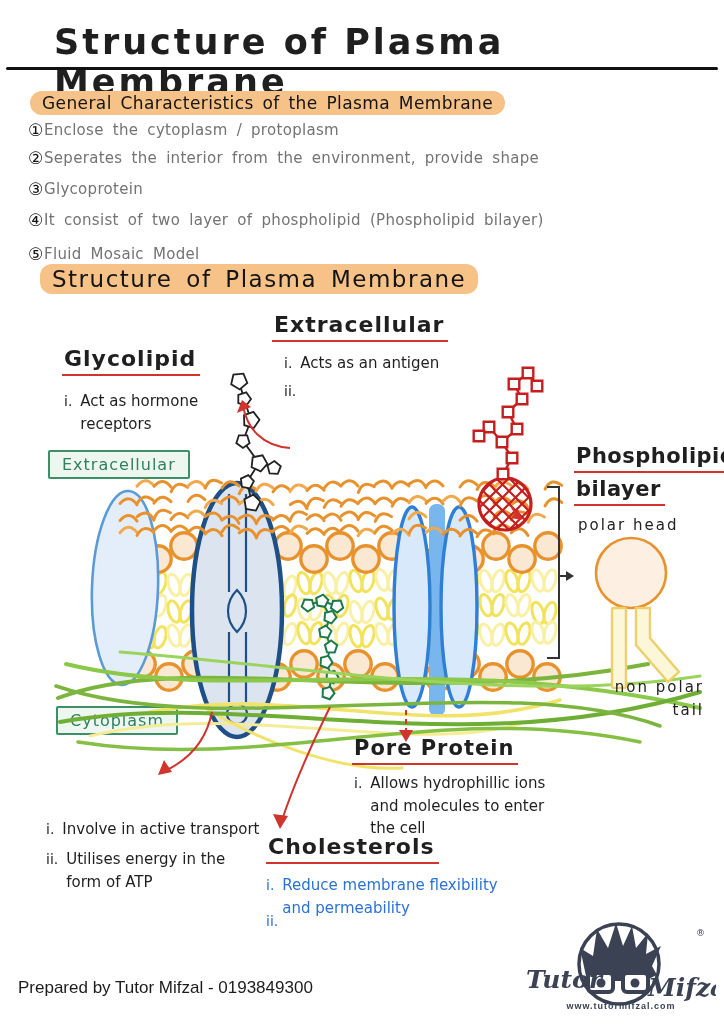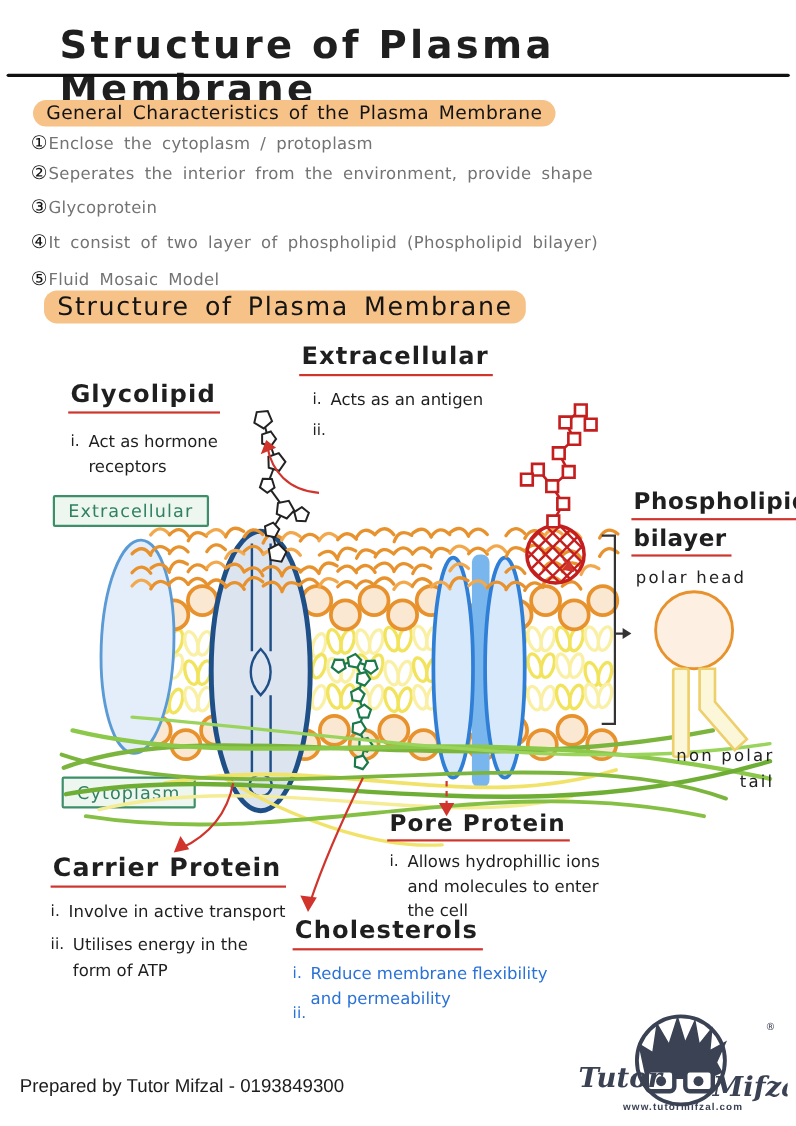--- a/index.html
+++ b/index.html
@@ -72,23 +72,20 @@
   <div class="abs z4" style="left:574px;top:444px;font-size:21px;letter-spacing:.5px">
     <span class="h-red">Phospholipid</span><br>
     <span class="h-red" style="margin-top:4px">bilayer</span>
   </div>
   <div class="abs z4 small-label" style="left:578px;top:516px">polar head</div>
   <div class="abs z4 small-label" style="left:588px;top:678px;width:116px;text-align:right">
     <div>non polar</div>
     <div style="margin-top:5px">tail</div>
   </div>
 
-  <div class="abs z4" style="left:46px;top:776px;font-size:23px;letter-spacing:1px">
-    <span class="h-red">Carrier Protein</span>
-  </div>
   <div class="abs z4 note item" style="left:46px;top:818px">
     <span class="n">i.</span>
     <span class="t">Involve in active transport</span>
   </div>
   <div class="abs z4 note item" style="left:46px;top:848px;width:210px">
     <span class="n">ii.</span>
     <span class="t" style="width:165px">Utilises energy in the form of ATP</span>
   </div>
 
   <div class="abs z4" style="left:352px;top:736px;font-size:21px;letter-spacing:1px">

